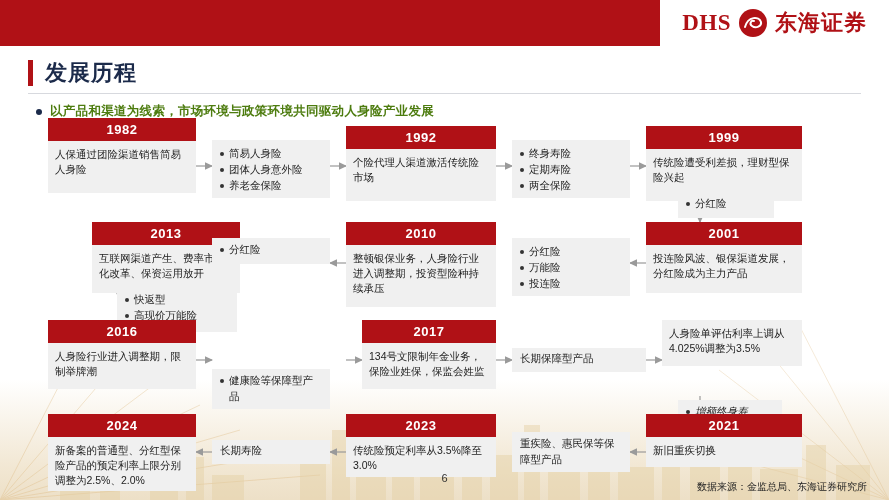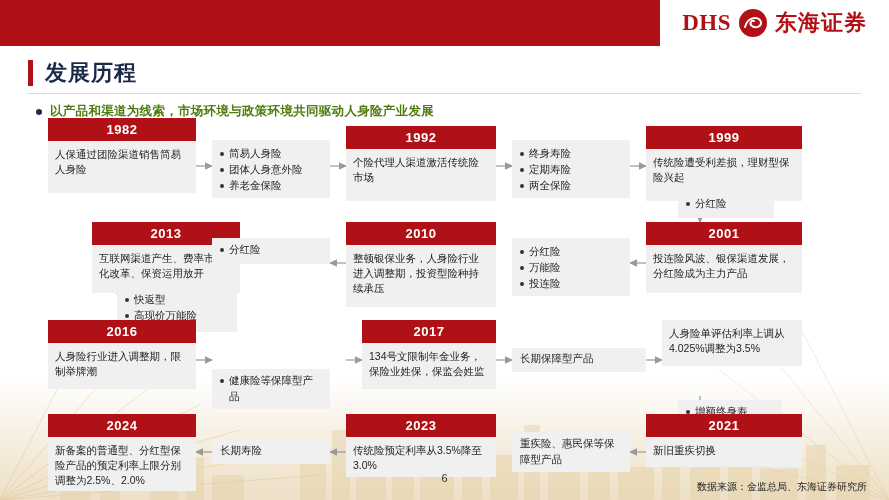--- a/index.html
+++ b/index.html
@@ -454,21 +454,21 @@
 </div>
 <div class="tagbox" style="left:512px; top:348px; width:134px; height:24px; padding:3px 8px;">
   <div class="tag-item">
       <span>长期保障型产品</span>
     </div>
 </div>
 <div class="node" style="left:662px; top:320px; width:140px;">
   <div class="node-body" style="height:46px;">人身险单评估利率上调从4.025%调整为3.5%</div>
 </div>
 
-<div class="tagbox" style="left:678px; top:400px; width:104px; height:26px; padding:4px 8px;">
+<div class="tagbox" style="left:678px; top:400px; width:104px; height:26px; padding:4px 8px;font-style:italic;">
   <div class="tag-item">
       <span class="tag-dot"></span>
       <span>增额终身寿</span>
     </div>
 </div>
 
 <div class="node" style="left:48px; top:414px; width:148px;">
   <div class="node-head">2024</div>
   <div class="node-body" style="height:54px;">新备案的普通型、分红型保险产品的预定利率上限分别调整为2.5%、2.0%</div>
 </div>

